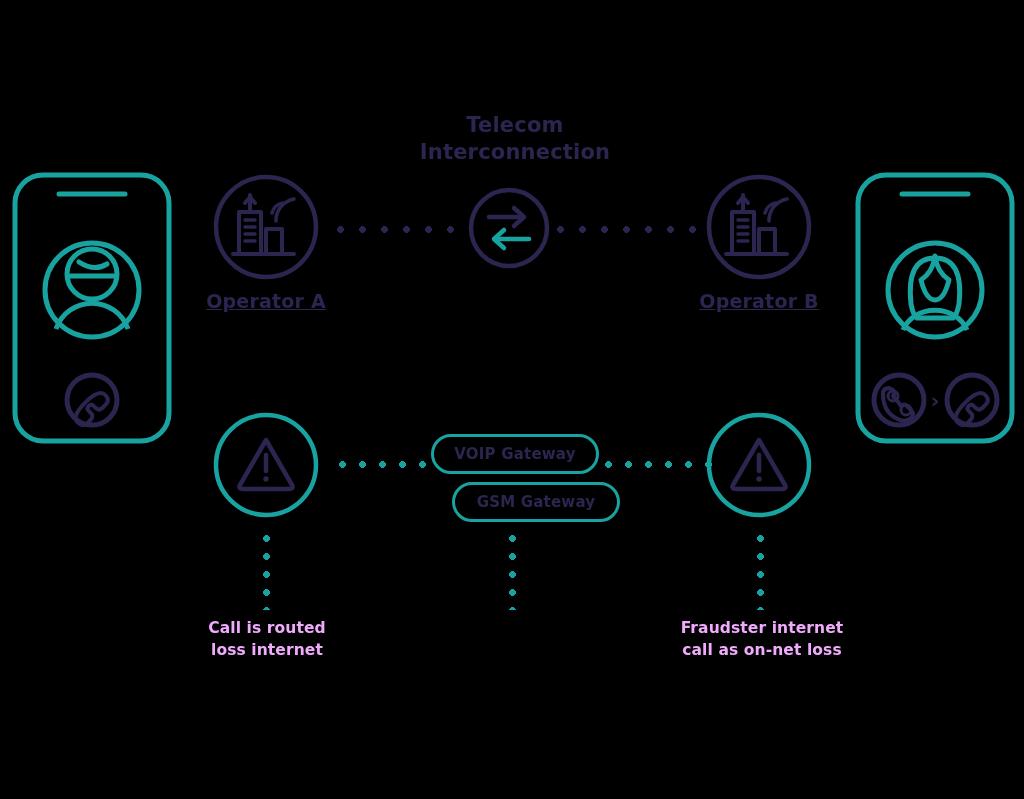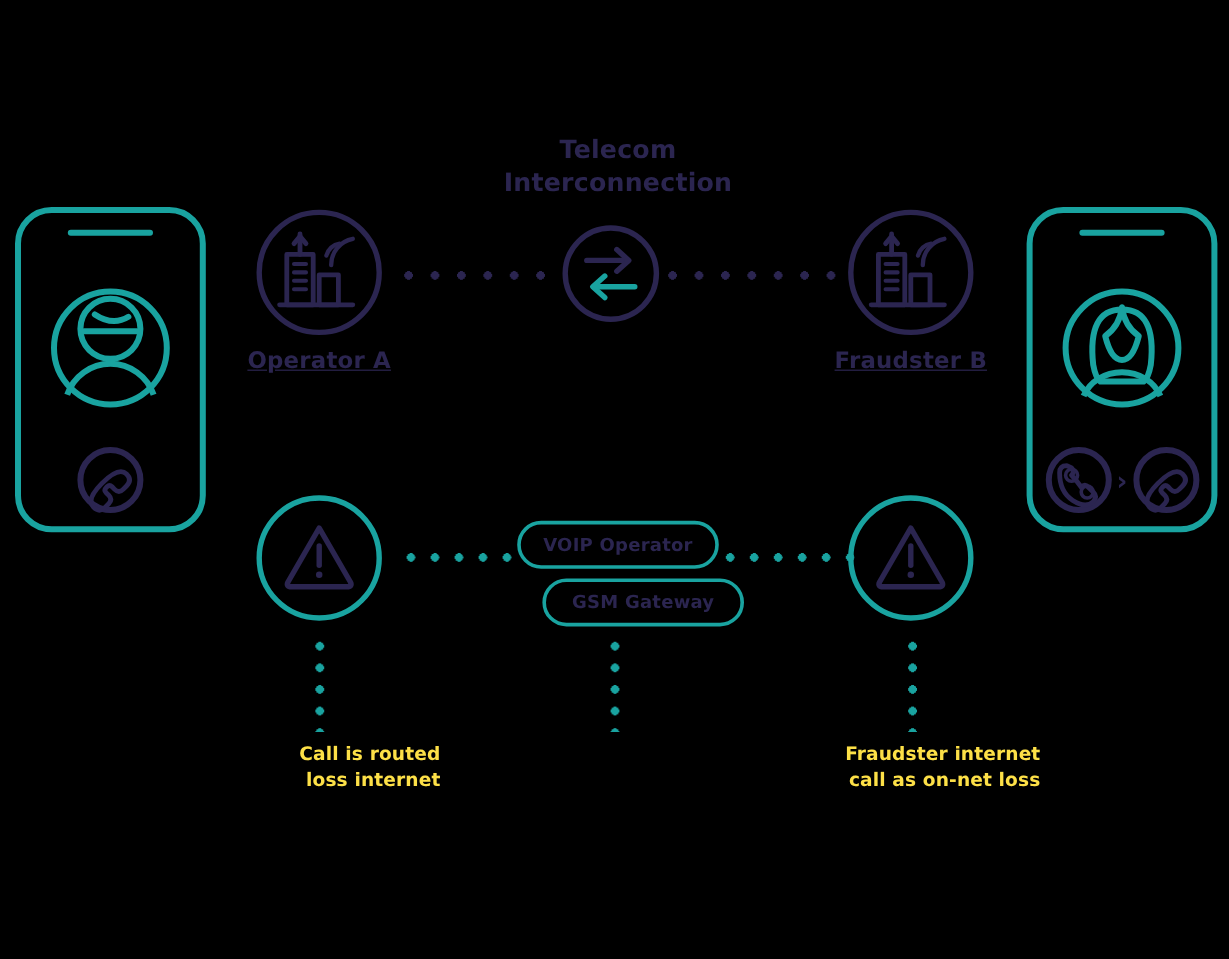--- a/index.html
+++ b/index.html
@@ -62,25 +62,25 @@
     font-size: 15px;
     font-weight: 700;
     letter-spacing: 0.2px;
     background: #000000;
   }
   #voip-gateway { left: 431px; top: 434px; width: 162px; }
   #gsm-gateway  { left: 452px; top: 482px; width: 162px; }
 
   
   .caption {
-    color: #fde047;
+    color: #f0abfc;
     font-size: 15.5px;
     font-weight: 700;
     line-height: 22px;
-    text-align: right;
+    text-align: center;
     letter-spacing: 0.1px;
   }
   #caption-left   { left: 167px; top: 617px; width: 200px; }
   #caption-center { left: 372px; top: 617px; width: 286px; }
   #caption-right  { left: 657px; top: 617px; width: 210px; }
 
   
   .dots-h {
     height: 9px;
     background-repeat: repeat-x;
@@ -212,21 +212,21 @@
         <path d="M38 39 L38 22"></path>
         <path d="M33 30 L38 24 L43 30"></path>
         <rect x="54" y="56" width="16" height="25"></rect>
         <line x1="21" y1="81" x2="82" y2="81"></line>
         <path d="M33 47 L43 47 M33 54 L43 54 M33 61 L43 61 M33 68 L43 68" stroke-width="3.4"></path>
         <path d="M60 40 A13 13 0 0 1 71 30" stroke-width="3.6"></path>
         <path d="M64 48 A22 22 0 0 1 82 26" stroke-width="3.6"></path>
       </g>
     </svg>
   </div>
-  <div class="abs operator-label" id="operator-b-label">Fraudster B</div>
+  <div class="abs operator-label" id="operator-b-label">Operator B</div>
 
   <div class="abs dots-h dots-navy-h" id="dots-a-to-hub"></div>
   <div class="abs dots-h dots-navy-h" id="dots-hub-to-b"></div>
 
   <div class="abs" style="left:212px; top:411px;">
     <svg width="108" height="108" viewBox="0 0 108 108" fill="none">
       <circle cx="54" cy="54" r="50" stroke="#19a3a0" stroke-width="4.5" fill="none"></circle>
       <g>
         <path d="M54 29 L80 74 Q82 78 77 78 L31 78 Q26 78 28 74 Z" stroke="#2b2550" stroke-width="4.5" fill="none" stroke-linejoin="round"></path>
         <line x1="54" y1="44" x2="54" y2="60" stroke="#2b2550" stroke-width="4.5" stroke-linecap="round"></line>
@@ -242,21 +242,21 @@
         <path d="M54 29 L80 74 Q82 78 77 78 L31 78 Q26 78 28 74 Z" stroke="#2b2550" stroke-width="4.5" fill="none" stroke-linejoin="round"></path>
         <line x1="54" y1="44" x2="54" y2="60" stroke="#2b2550" stroke-width="4.5" stroke-linecap="round"></line>
         <circle cx="54" cy="68" r="2.7" fill="#2b2550"></circle>
       </g>
     </svg>
   </div>
 
   <div class="abs dots-h dots-teal-h" id="dots-warnleft-to-voip"></div>
   <div class="abs dots-h dots-teal-h" id="dots-voip-to-warnright"></div>
 
-  <div class="abs gateway-pill" id="voip-gateway">VOIP Operator</div>
+  <div class="abs gateway-pill" id="voip-gateway">VOIP Gateway</div>
   <div class="abs gateway-pill" id="gsm-gateway">GSM Gateway</div>
 
   <div class="abs dots-teal-v" id="dots-v-left"></div>
   <div class="abs dots-teal-v" id="dots-v-center"></div>
   <div class="abs dots-teal-v" id="dots-v-right"></div>
 
   <div class="abs caption" id="caption-left">
     <div>Call is routed</div>
     <div>loss internet</div>
   </div>

